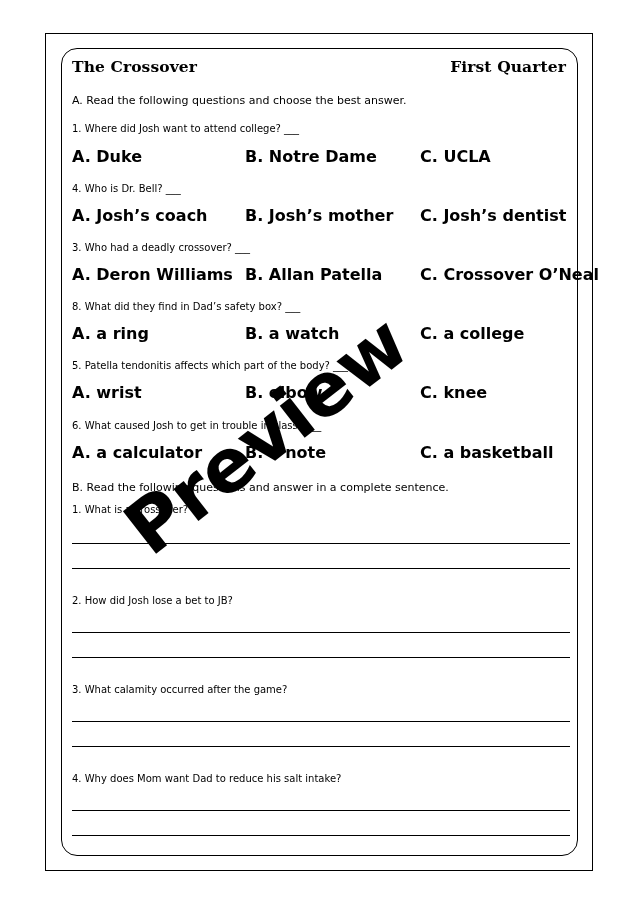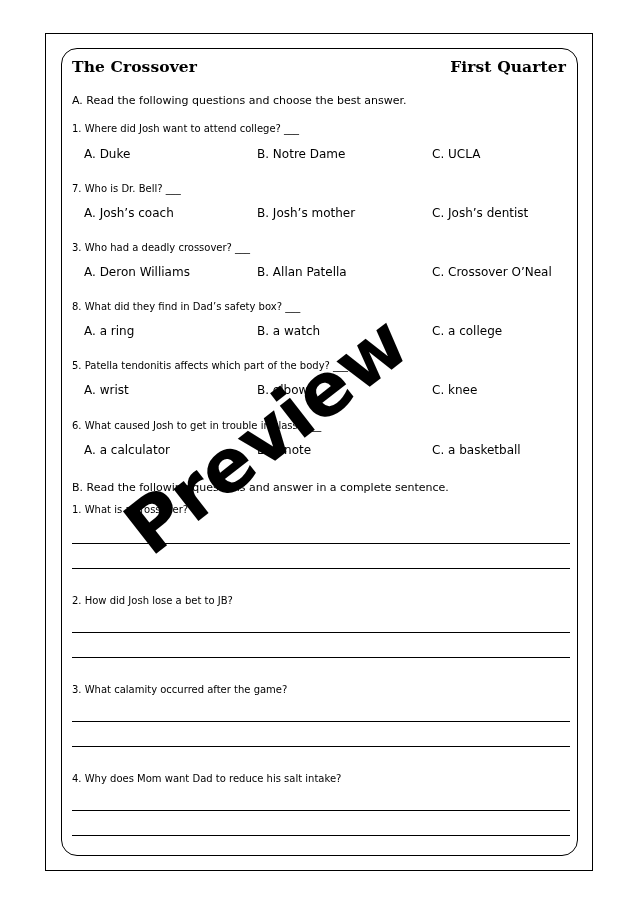--- a/index.html
+++ b/index.html
@@ -76,24 +76,25 @@
 
   .q-stem {
     position: absolute;
     left: 72px;
     font-size: 10px;
     white-space: nowrap;
   }
 
   .choice-row {
     position: absolute;
-    left: 84px;
+    left: 72px;
     width: 500px;
-    font-size: 12px;
+    font-size: 16px;
     height: 18px;
+    font-weight: bold;
   }
   .choice {
     position: absolute;
     top: 0;
     white-space: nowrap;
   }
   .choice.col-a { left: 0px; }
   .choice.col-b { left: 173px; }
   .choice.col-c { left: 348px; }
 
@@ -139,21 +140,21 @@
 
   <div class="directions" style="top:94px;">A. Read the following questions and choose the best answer.</div>
 
   <div class="q-stem" style="top:123px;">1. Where did Josh want to attend college? ___</div>
   <div class="choice-row" style="top:147px;">
     <span class="choice col-a">A. Duke</span>
     <span class="choice col-b">B. Notre Dame</span>
     <span class="choice col-c">C.   UCLA</span>
   </div>
 
-  <div class="q-stem" style="top:183px;">7. Who is Dr. Bell? ___</div>
+  <div class="q-stem" style="top:183px;">4. Who is Dr. Bell? ___</div>
   <div class="choice-row" style="top:206px;">
     <span class="choice col-a">A. Josh’s coach</span>
     <span class="choice col-b">B. Josh’s mother</span>
     <span class="choice col-c">C. Josh’s dentist</span>
   </div>
 
   <div class="q-stem" style="top:242px;">3. Who had a deadly crossover? ___</div>
   <div class="choice-row" style="top:265px;">
     <span class="choice col-a">A. Deron Williams</span>
     <span class="choice col-b">B. Allan Patella</span>

